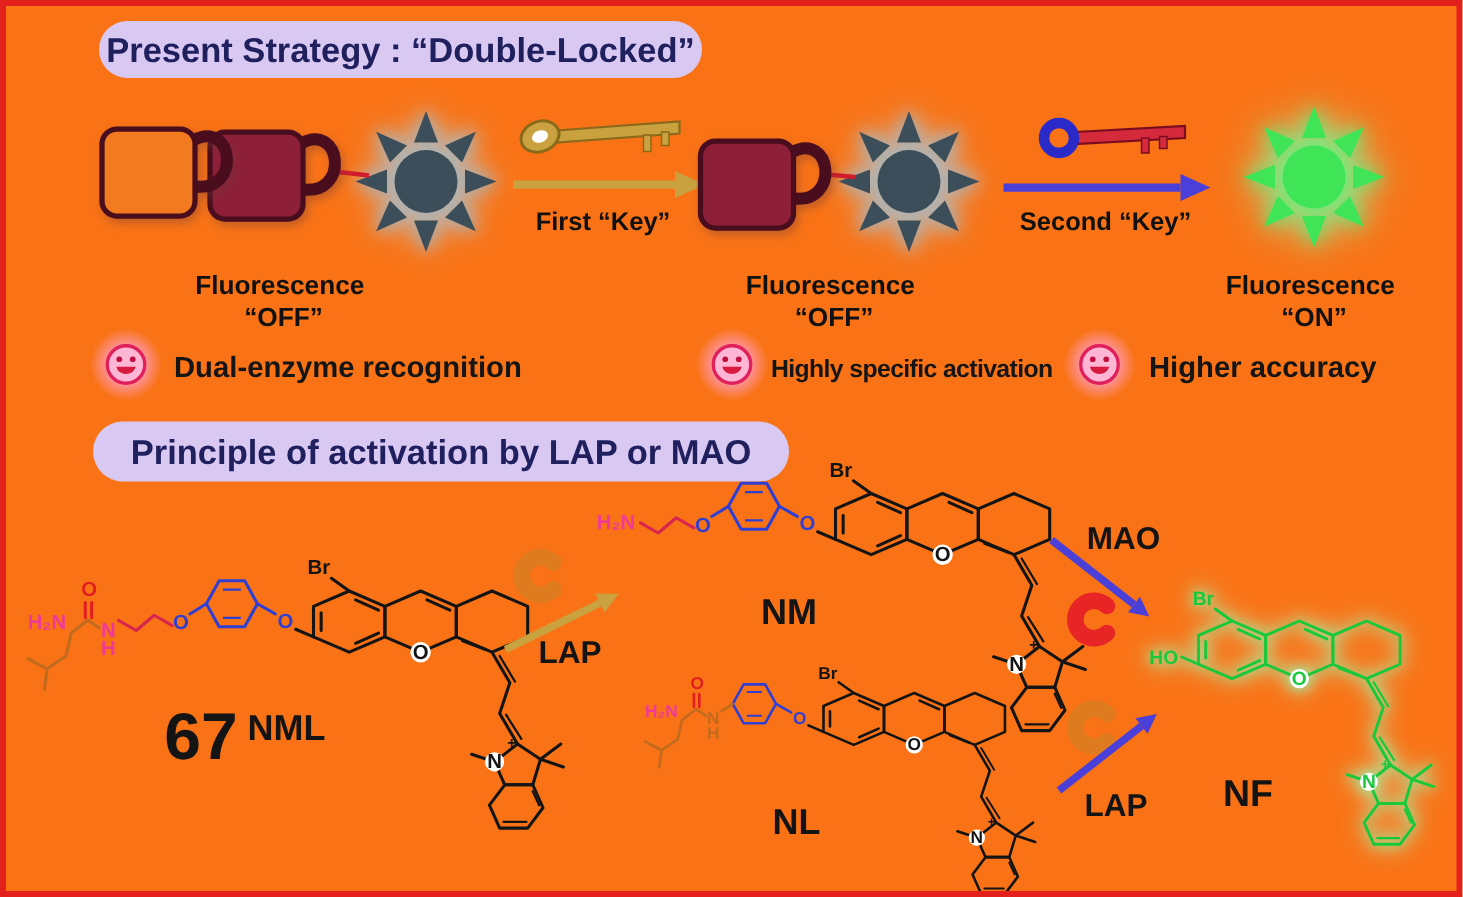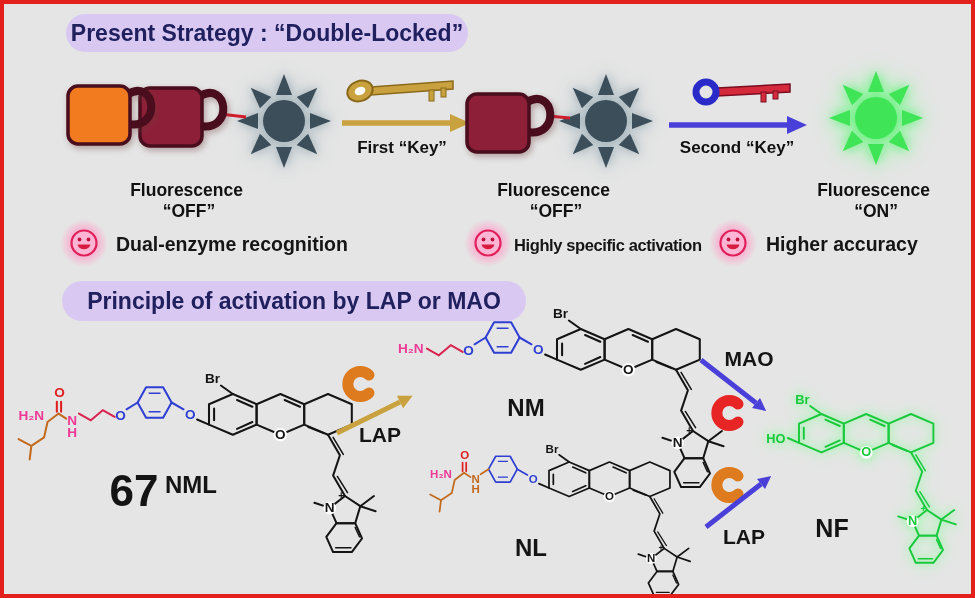--- a/index.html
+++ b/index.html
@@ -1,17 +1,17 @@
 <!DOCTYPE html>
 <html><head>
 <meta charset="utf-8">
 <style>
   html,body{margin:0;padding:0;background:#ffffff;}
   #figure{position:relative;width:975px;height:598px;box-sizing:border-box;
-          border:4px solid #e3201b;background:#e5e5e5;overflow:hidden;
+          border:4px solid #e3201b;background:#f97316;overflow:hidden;
           font-family:"Liberation Sans","DejaVu Sans",sans-serif;}
   svg{position:absolute;left:0;top:0;}
   text{font-family:"Liberation Sans","DejaVu Sans",sans-serif;}
   .pill{fill:#d9c9f2;}
   .pill-text{font-size:23px;font-weight:700;fill:#20205e;}
   .cap{font-size:17.5px;font-weight:700;fill:#111;}
   .keylab{font-size:17px;font-weight:700;fill:#111;}
   .benefit{font-weight:700;fill:#151515;}
   .chemlab{font-weight:700;fill:#141414;}
   .enzlab{font-size:21px;font-weight:700;fill:#141414;}

